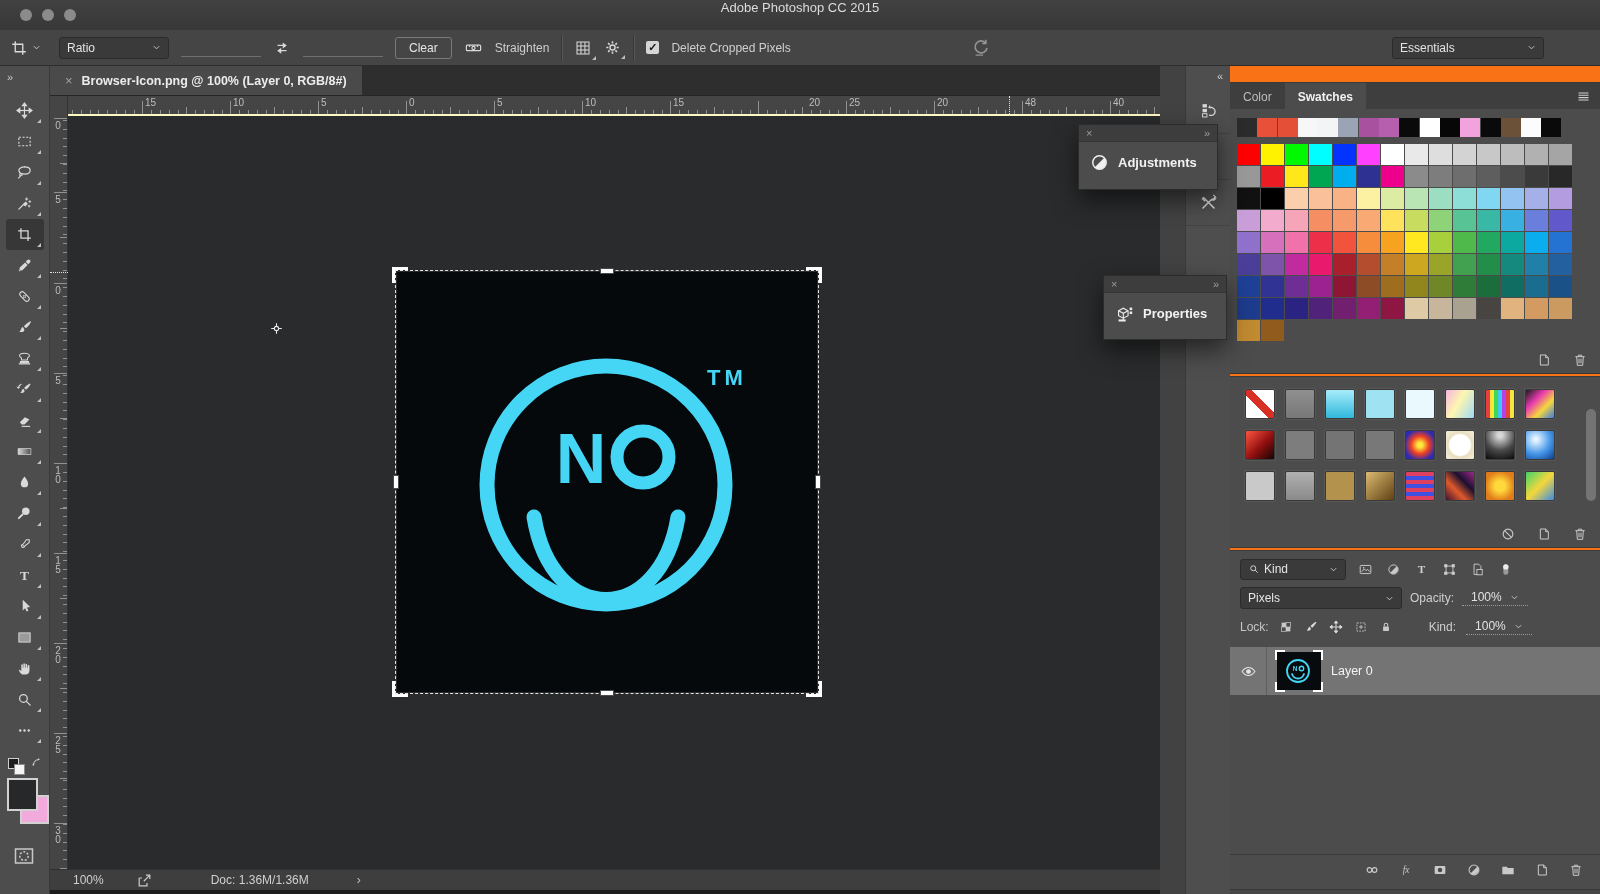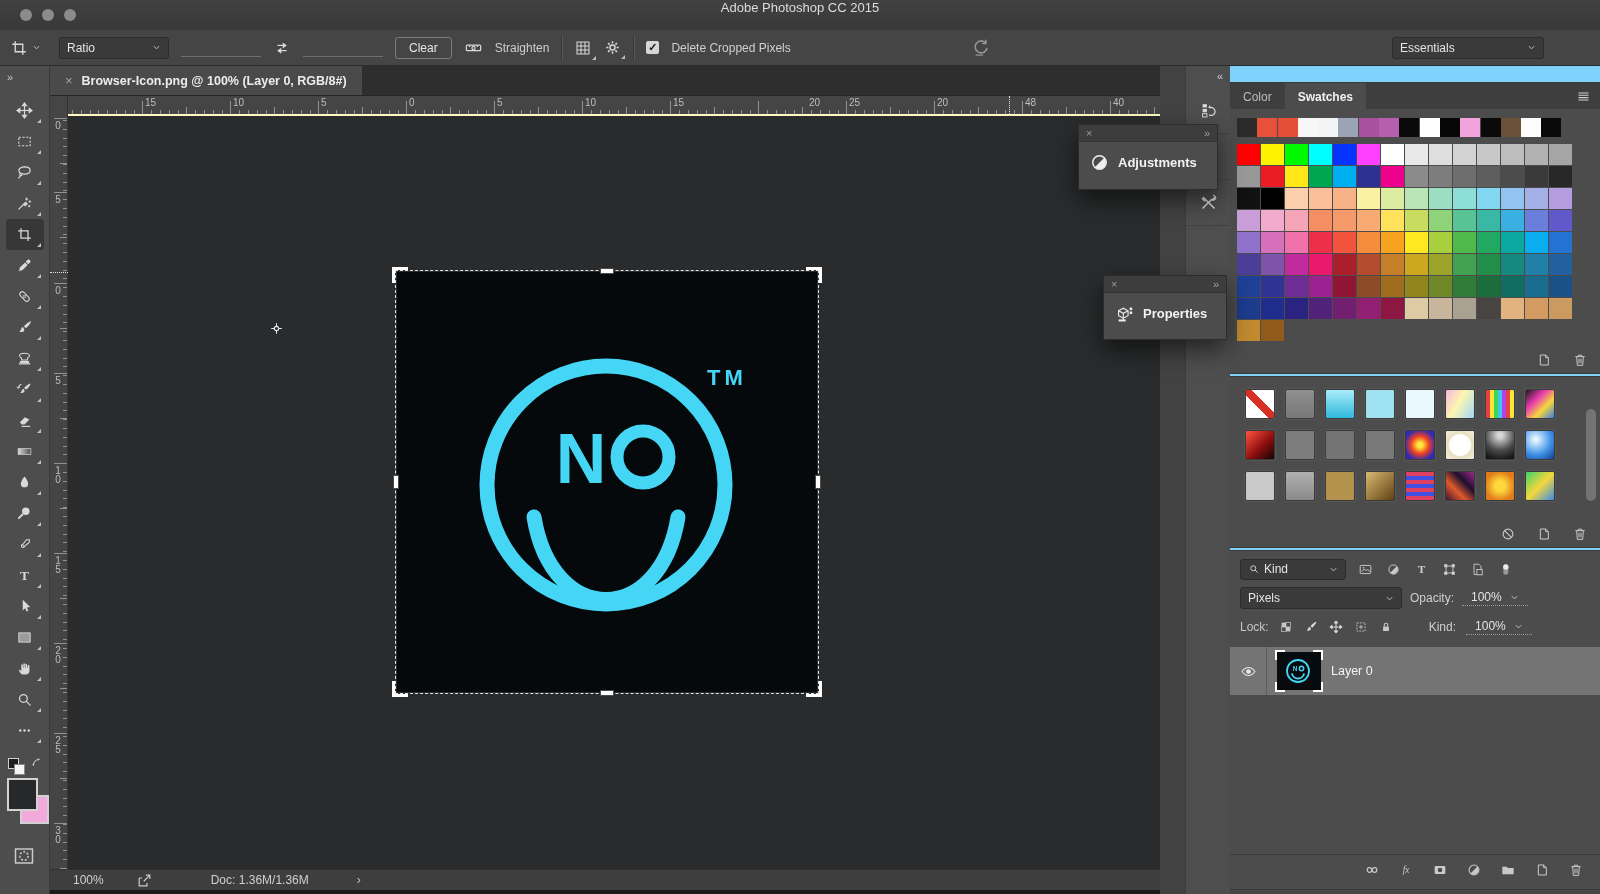--- a/index.html
+++ b/index.html
@@ -84,21 +84,21 @@
   .st-chv{margin-left:48px;color:#bdbdbd}
   .bottomstrip{position:absolute;left:50px;top:890px;width:1110px;height:4px;background:#1c1c1c}
 
   
   .gapcol{position:absolute;left:1160px;top:66px;width:25px;bottom:0;background:#424242}
   .dockcol{position:absolute;left:1185px;top:66px;width:45px;bottom:0;background:#4e4e4e;border-left:1px solid #3b3b3b;box-sizing:border-box}
   .dock-collapse{text-align:right;padding:4px 8px 6px 0;color:#cfcfcf;font-size:11px;letter-spacing:-1px}
   .docktile{width:100%;height:46px;display:flex;align-items:center;justify-content:center;border-bottom:1px solid #434343;box-sizing:border-box}
 
   
-  .panels{position:absolute;left:1230px;top:66px;width:370px;bottom:16px;background:#7dd3fc}
+  .panels{position:absolute;left:1230px;top:66px;width:370px;bottom:16px;background:#f97316}
   .panel{position:absolute;left:0;width:370px;background:#4c4c4c;border-top:1px solid #3a3a3a;border-bottom:1px solid #383838;box-sizing:border-box}
   #p-swatches{top:16px;height:292px}
   #p-styles{top:310px;height:172px}
   #p-layers{top:484px;height:340px}
   .ptabs{height:26px;background:#3e3e3e;display:flex;align-items:stretch;position:relative}
   .ptab{padding:6px 13px 5px;font-size:12px;color:#bcbcbc;display:flex;align-items:center}
   .ptab.active{background:#4c4c4c;color:#f2f2f2;font-weight:bold}
   .pmenu{position:absolute;right:9px;top:6px}
 
   .recent{display:flex;padding:9px 0 4px 7px}

